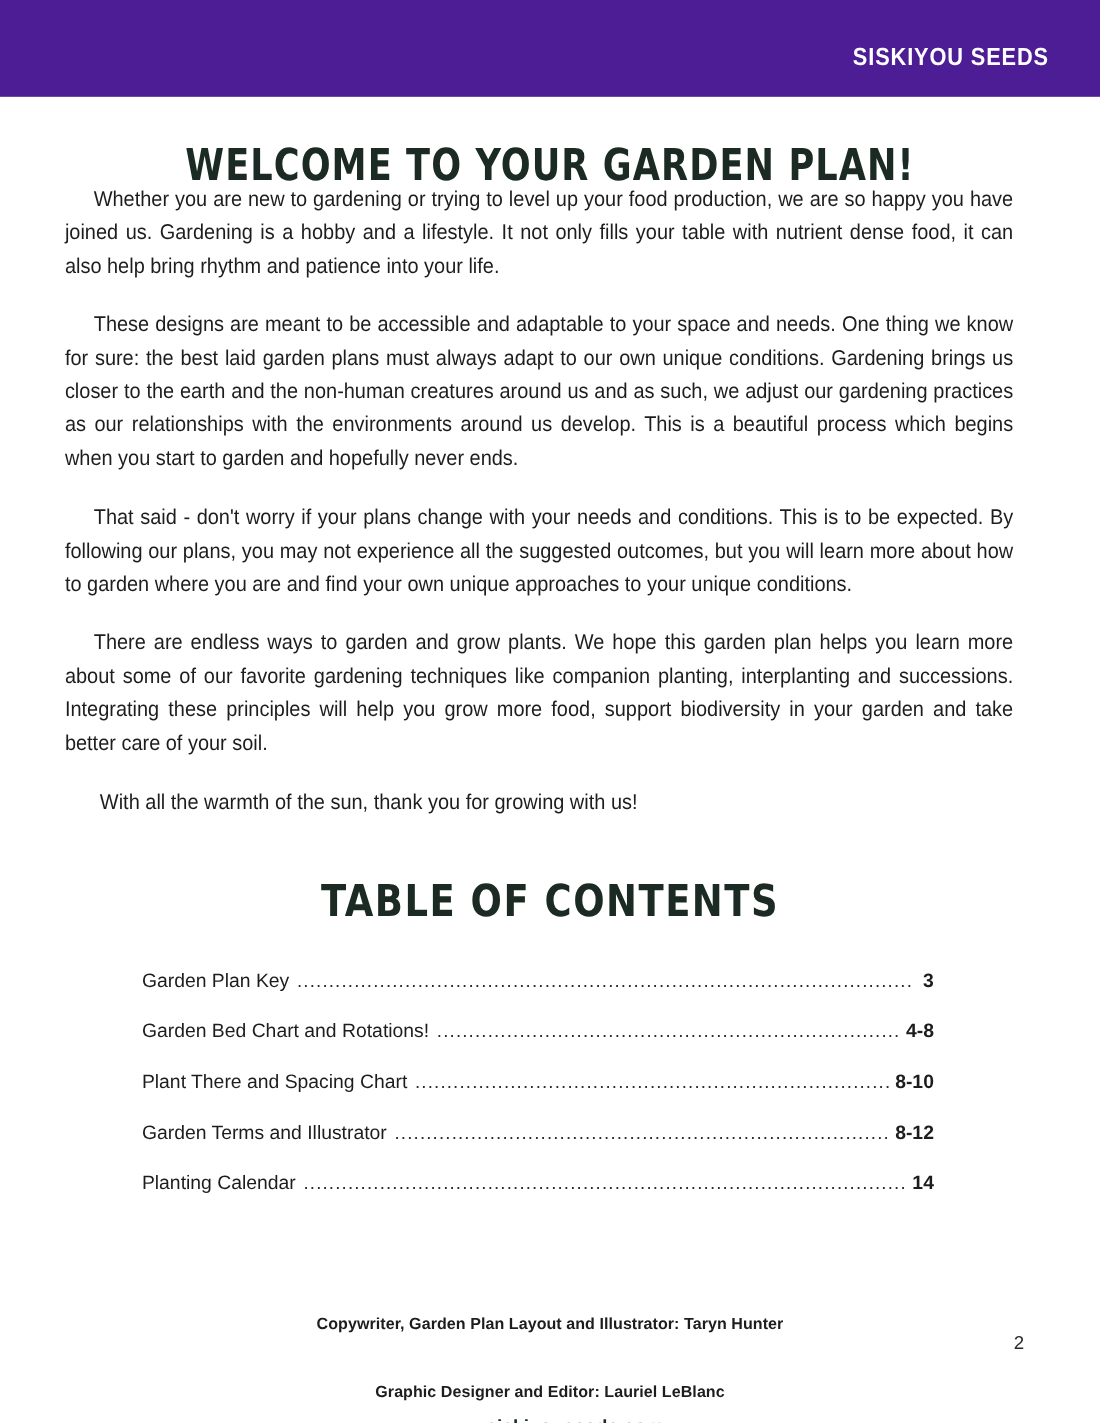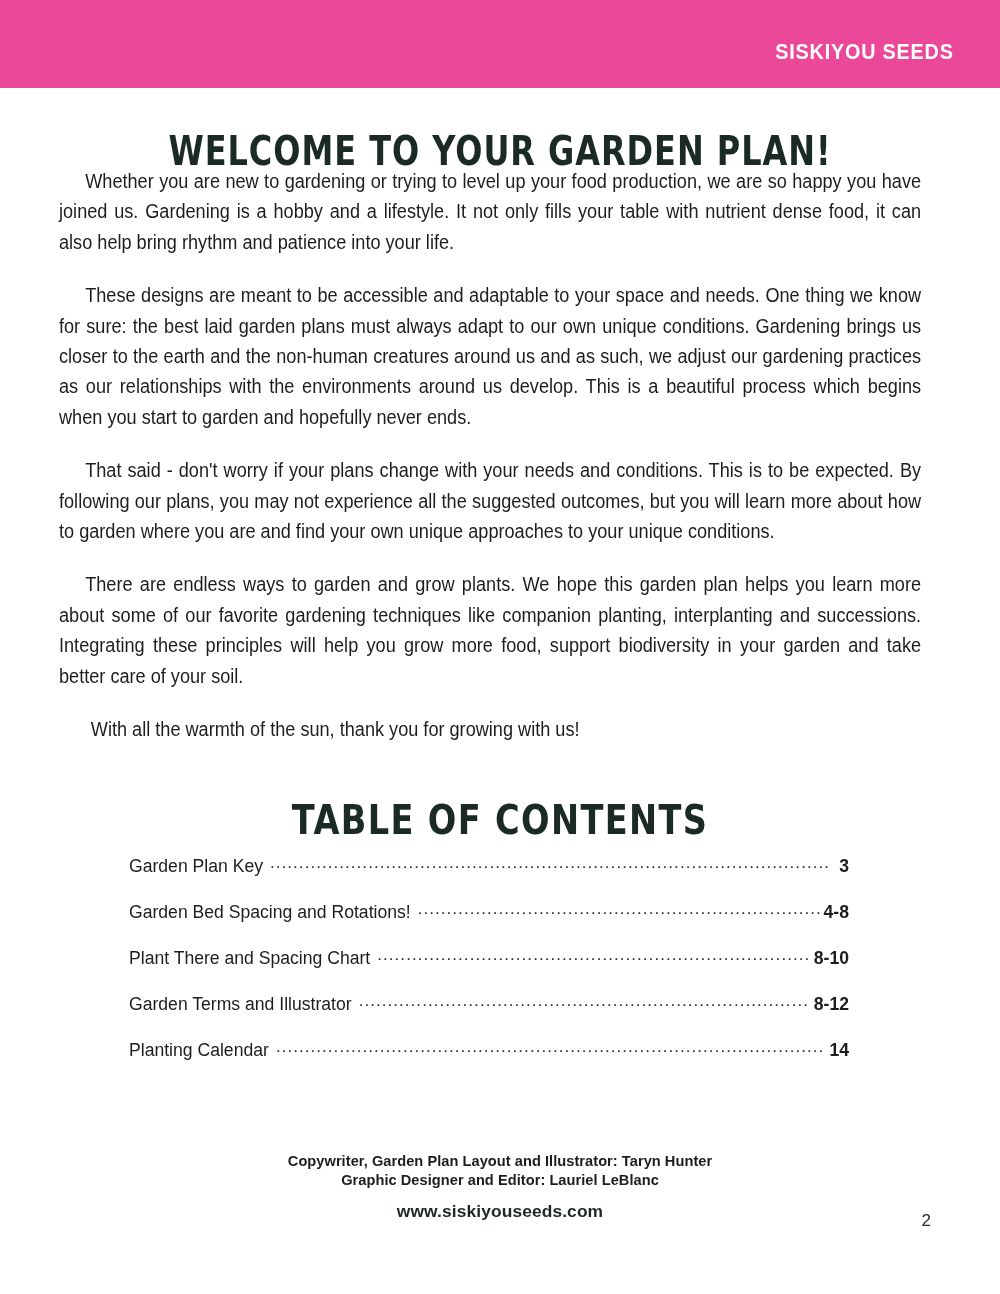--- a/index.html
+++ b/index.html
@@ -24,21 +24,21 @@
     background: #ffffff;
   }
 
   
   .header-bar {
     position: absolute;
     left: 0;
     top: 0;
     width: 1000px;
     height: 88px;
-    background: #ec4899;
+    background: #4c1d95;
   }
   .brand {
     position: absolute;
     right: 46px;
     top: 52px;
     transform: translateY(-50%);
     color: #ffffff;
     font-family: "Liberation Sans Narrow", "Liberation Sans", sans-serif;
     font-weight: 700;
     font-size: 22.5px;
@@ -107,21 +107,21 @@
   }
 
   .toc {
     position: absolute;
     left: 129px;
     top: 856px;
     width: 720px;
   }
   .toc-row {
     display: flex;
-    align-items: flex-start;
+    align-items: flex-end;
     height: 46px;
     font-size: 17.6px;
     color: #1d1d1d;
     white-space: nowrap;
   }
   .toc-label {
     flex: 0 0 auto;
   }
   .toc-dots {
     flex: 1 1 auto;
@@ -148,20 +148,21 @@
     right: 0;
     top: 1152px;
     text-align: center;
   }
   .credit {
     font-size: 14.6px;
     font-weight: 700;
     line-height: 18.5px;
     color: #1d1d1d;
     letter-spacing: 0.05px;
+    margin-top: 43px;
   }
   .site {
     margin-top: 12px;
     font-size: 17.4px;
     font-weight: 700;
     color: #1b2a23;
     letter-spacing: 0.1px;
   }
   .page-number {
     position: absolute;
@@ -192,21 +193,21 @@
 
   <h2 class="toc-title">TABLE OF CONTENTS</h2>
 
   <div class="toc">
     <div class="toc-row">
       <span class="toc-label">Garden Plan Key</span>
       <span class="toc-dots">..................................................................................................................................................</span>
       <span class="toc-page">3</span>
     </div>
     <div class="toc-row">
-      <span class="toc-label">Garden Bed Spacing and Rotations!</span>
+      <span class="toc-label">Garden Bed Chart and Rotations!</span>
       <span class="toc-dots">..................................................................................................................................................</span>
       <span class="toc-page">4-8</span>
     </div>
     <div class="toc-row">
       <span class="toc-label">Plant There and Spacing Chart</span>
       <span class="toc-dots">..................................................................................................................................................</span>
       <span class="toc-page">8-10</span>
     </div>
     <div class="toc-row">
       <span class="toc-label">Garden Terms and Illustrator</span>

